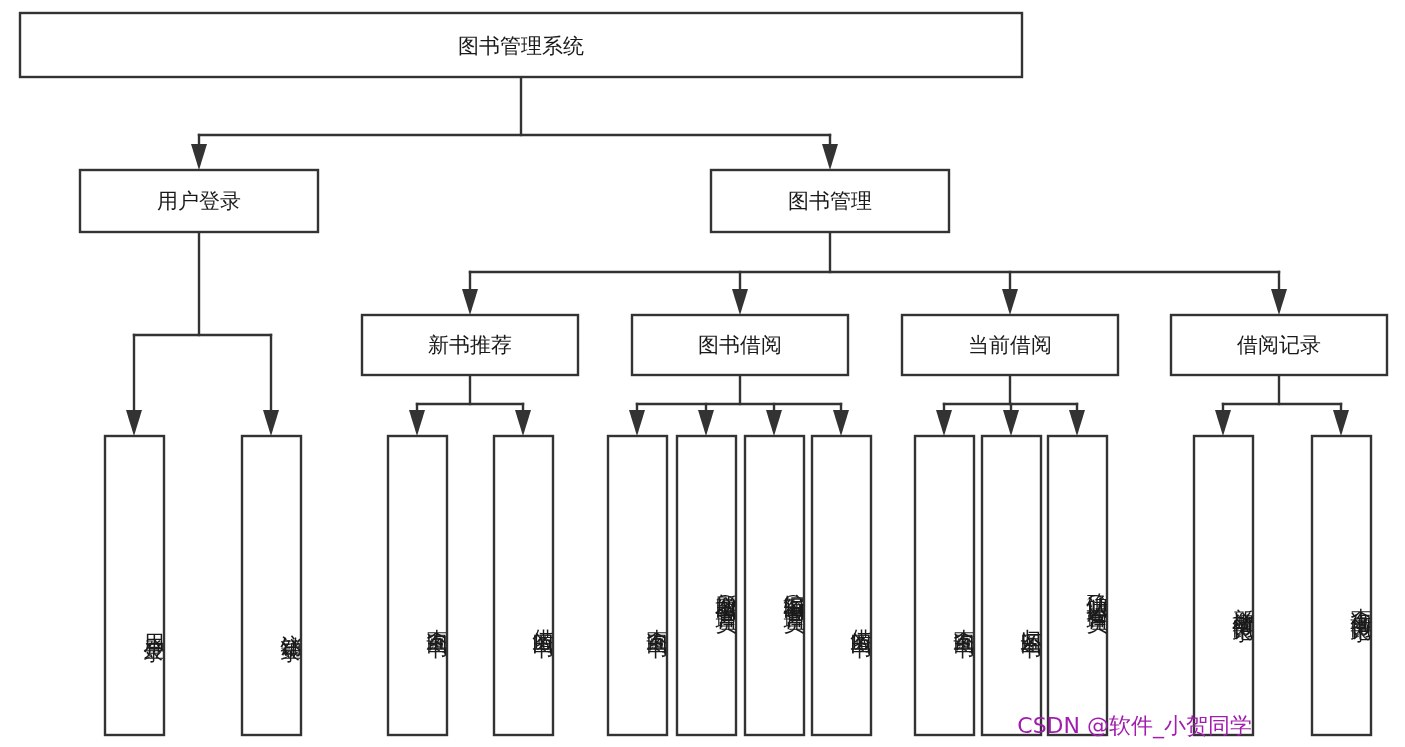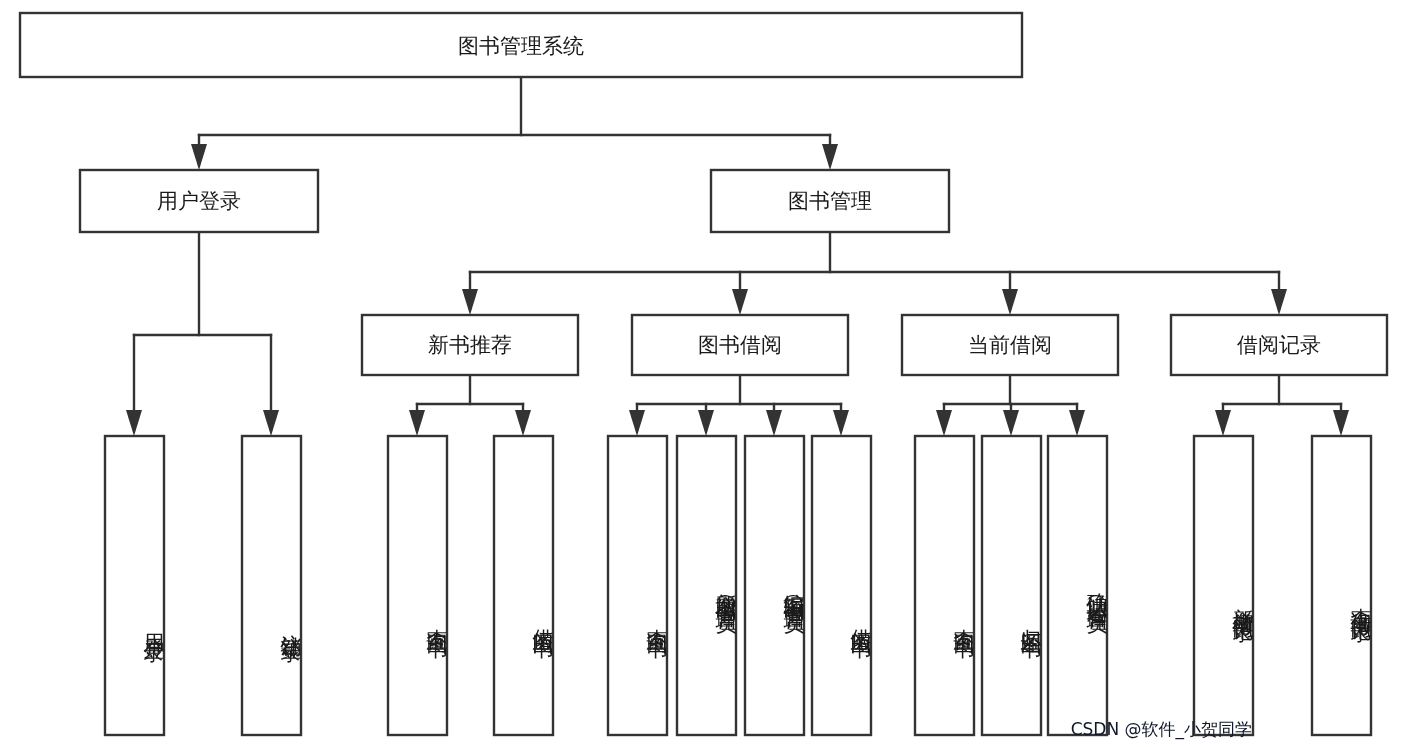--- a/index.html
+++ b/index.html
@@ -62,22 +62,22 @@
     align-items: flex-start;
     justify-content: center;
     white-space: nowrap;
     pointer-events: none;
   }
   .watermark {
     position: absolute;
     right: 8px;
     bottom: 6px;
     font-family: "DejaVu Sans", "Liberation Sans", sans-serif;
-    font-size: 17px;
-    color: #0f172a;
+    font-size: 22px;
+    color: #a21caf;
     white-space: nowrap;
   }
 </style>
 </head>
 <body>
 
 <div id="diagram-root">
 
   <svg id="flow-svg" viewBox="0 0 1405 747">
 

